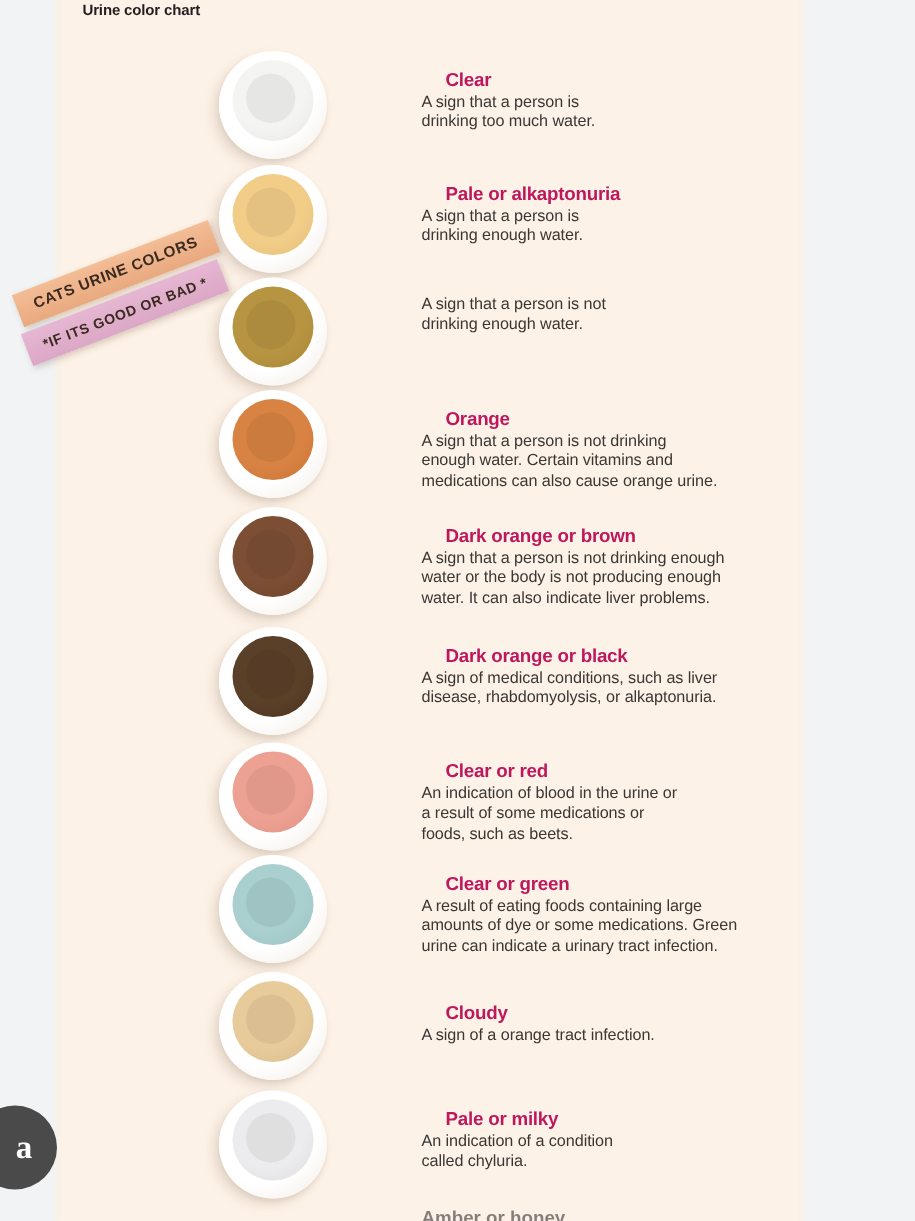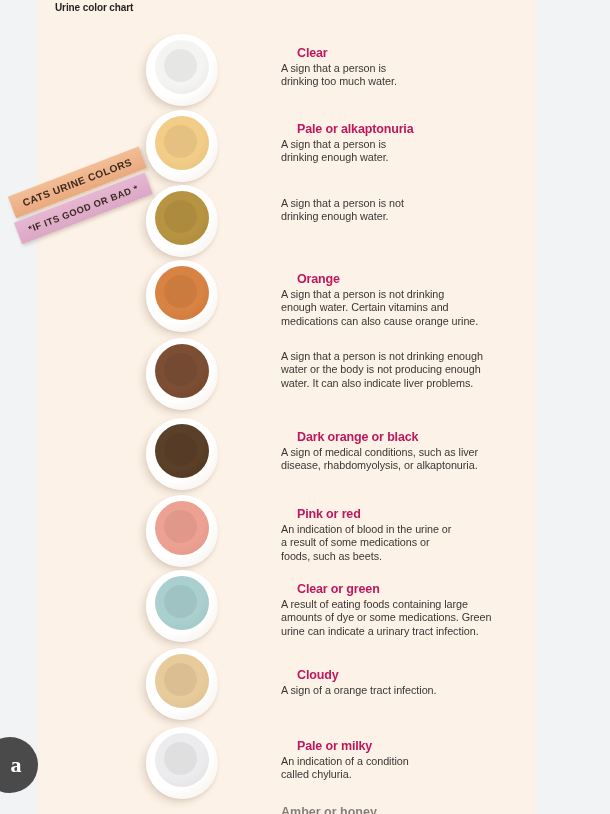--- a/index.html
+++ b/index.html
@@ -233,20 +233,21 @@
             <p class="ent-desc">A sign that a person is not drinking<br>enough water. Certain vitamins and<br>medications can also cause orange urine.</p>
           </div>
         </div>
         <div class="row" style="top: 338px;">
           <div class="dish">
             <div class="plate">
               <div class="liquid" style="background: radial-gradient(circle at 42% 36%, rgb(124, 79, 53) 0%, rgb(124, 79, 53) 55%, rgb(110, 65, 39) 100%);"></div>
             </div>
           </div>
           <div class="txt" style="top: 12px;">
+            <p class="ent-title">Dark orange or brown</p>
             <p class="ent-desc">A sign that a person is not drinking enough<br>water or the body is not producing enough<br>water. It can also indicate liver problems.</p>
           </div>
         </div>
         <div class="row" style="top: 418px;">
           <div class="dish">
             <div class="plate">
               <div class="liquid" style="background: radial-gradient(circle at 42% 36%, rgb(91, 64, 41) 0%, rgb(91, 64, 41) 55%, rgb(77, 50, 27) 100%);"></div>
             </div>
           </div>
           <div class="txt" style="top: 12px;">
@@ -254,21 +255,21 @@
             <p class="ent-desc">A sign of medical conditions, such as liver<br>disease, rhabdomyolysis, or alkaptonuria.</p>
           </div>
         </div>
         <div class="row" style="top: 495px;">
           <div class="dish">
             <div class="plate">
               <div class="liquid" style="background: radial-gradient(circle at 42% 36%, rgb(237, 161, 147) 0%, rgb(237, 161, 147) 55%, rgb(223, 147, 133) 100%);"></div>
             </div>
           </div>
           <div class="txt" style="top: 12px;">
-            <p class="ent-title">Pink or red</p>
+            <p class="ent-title">Clear or red</p>
             <p class="ent-desc">An indication of blood in the urine or<br>a result of some medications or<br>foods, such as beets.</p>
           </div>
         </div>
         <div class="row" style="top: 570px;">
           <div class="dish">
             <div class="plate">
               <div class="liquid" style="background: radial-gradient(circle at 42% 36%, rgb(169, 207, 207) 0%, rgb(169, 207, 207) 55%, rgb(155, 193, 193) 100%);"></div>
             </div>
           </div>
           <div class="txt" style="top: 12px;">

